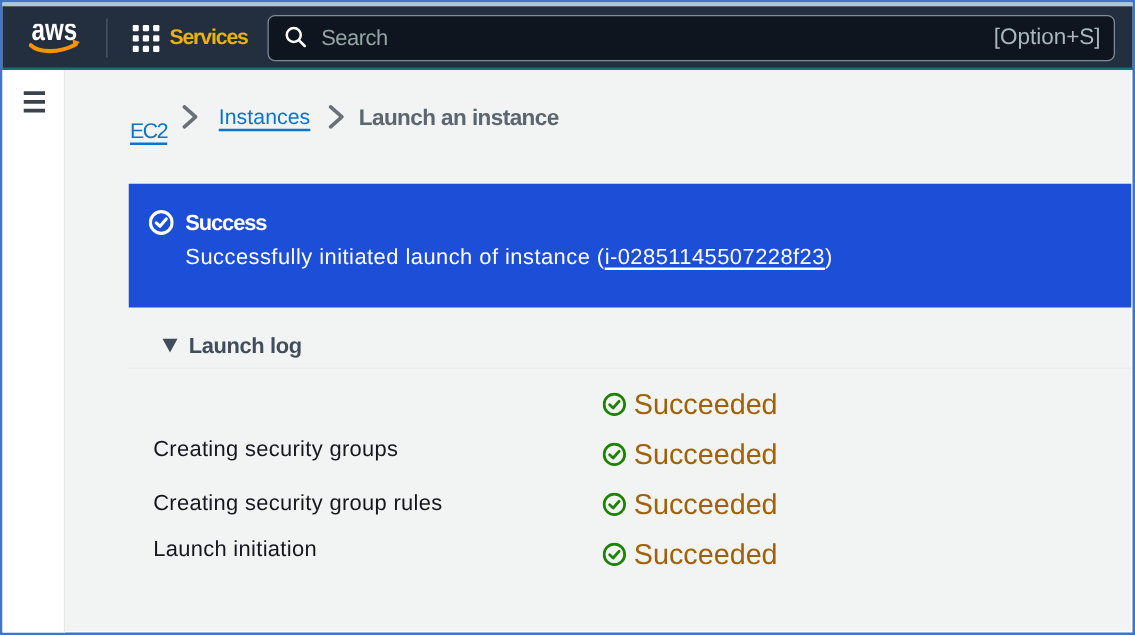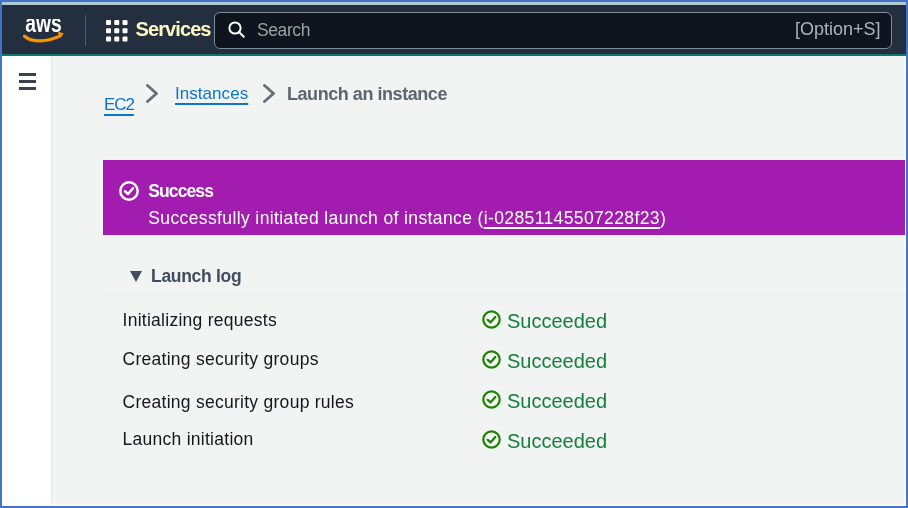--- a/index.html
+++ b/index.html
@@ -5,52 +5,52 @@
 * { margin:0; padding:0; box-sizing:border-box; }
 html,body { width:908px; height:508px; overflow:hidden; font-family:"Liberation Sans",sans-serif; }
 #frame { position:absolute; left:0; top:0; width:908px; height:508px; border:2px solid #4274c8; background:#f2f3f3; box-shadow: inset -1.5px -1.5px 0 rgba(255,255,255,0.9); }
 
 #topstrip { position:absolute; left:0; top:0; width:904px; height:3px; background:#afc8cf; }
 
 #navbar { position:absolute; left:0; top:3px; width:904px; height:51px; background:#232f3e; border-bottom:2px solid #0f766e; }
 #awslogo { position:absolute; left:21px; top:14px; width:46px; height:32px; }
 #navdivider { position:absolute; left:83px; top:9.5px; width:1px; height:31px; background:#515a68; }
 #gridicon { position:absolute; left:104px; top:15px; }
-#services { position:absolute; left:133.5px; top:0; height:49px; line-height:49px; color:#fef9c3; font-size:20px; font-weight:bold; letter-spacing:-0.9px; }
+#services { position:absolute; left:133.5px; top:0; height:49px; line-height:49px; color:#eab308; font-size:17px; font-weight:bold; letter-spacing:-0.9px; }
 #searchbox { position:absolute; left:212px; top:6.7px; width:678px; height:37px; background:#0e151e; border:1px solid #7f8b96; border-radius:6px; }
 #mag { position:absolute; left:12.5px; top:8.5px; }
 #searchtxt { position:absolute; left:42px; top:2.8px; height:35px; line-height:31.5px; font-size:17.5px; letter-spacing:-0.4px; color:#95a5a5; }
 #optS { position:absolute; right:10.5px; top:2.8px; height:35px; line-height:28.5px; font-size:18px; color:#a9b6be; }
 
 #sidebar { position:absolute; left:0; top:54px; width:50px; height:450px; background:#ffffff; border-right:1px solid #e5e9ea; }
 #hamb { position:absolute; left:16.5px; top:17px; width:17px; }
 #hamb div { height:3.1px; background:#39424e; margin-bottom:4.1px; }
 
 .bc { position:absolute; font-size:17px; letter-spacing:-0.15px; }
 #bc1 a { letter-spacing:-1.1px; }
 #bc2 a { letter-spacing:0.05px; }
 .bc a { color:#0b74cc; text-decoration:underline; text-underline-offset:4px; text-decoration-thickness:1.75px; }
 #bc1 { left:102px; top:93px; }
 #bc2 { left:173px; top:82.3px; }
 #bcsep1 { position:absolute; left:143.4px; top:81.6px; }
 #bcsep2 { position:absolute; left:260.4px; top:81.6px; }
 #bccur { position:absolute; left:285px; top:82px; font-size:18px; font-weight:bold; letter-spacing:-0.45px; color:#5c6670; }
 
-#banner { position:absolute; left:100.5px; top:158px; width:802px; height:75px; background:#a21caf; color:#ffffff; }
+#banner { position:absolute; left:100.5px; top:145px; width:802px; height:99px; background:#1d4ed8; color:#ffffff; }
 #bicon { position:absolute; left:16px; top:20.9px; }
 #btxt { position:absolute; left:45.8px; top:17.9px; font-size:17.5px; line-height:27.5px; }
 #btxt .b1 { font-weight:bold; letter-spacing:-0.9px; }
 #btxt .b2 { letter-spacing:0.38px; }
 #btxt a { color:#ffffff; text-decoration:underline; text-underline-offset:3px; text-decoration-thickness:1.5px; }
 
 #logtri { position:absolute; left:127.5px; top:269px; width:0; height:0; border-left:6.2px solid transparent; border-right:6.2px solid transparent; border-top:11px solid #414d5c; }
 #logtxt { position:absolute; left:149px; top:263.5px; font-size:17.5px; font-weight:bold; letter-spacing:-0.3px; color:#414d5c; }
 #logdivider { position:absolute; left:101px; top:291.5px; width:801.5px; height:1px; background:#e9eceb; }
 .rowlabel { position:absolute; left:120.5px; font-size:17.5px; letter-spacing:0.27px; color:#14181d; }
-.status { position:absolute; left:480px; display:flex; align-items:flex-start; color:#15803d; font-size:20px; }
+.status { position:absolute; left:480px; display:flex; align-items:center; color:#a16207; font-size:23px; }
 .status svg { margin-right:6px; }
 </style>
 </head>
 <body>
 <div id="frame">
   <div id="topstrip"></div>
   <div id="navbar">
     <div id="awslogo">
       <svg width="46" height="32" viewBox="0 0 46 32">
         <text x="2.2" y="12.6" font-family="Liberation Sans, sans-serif" font-size="25" font-weight="bold" fill="#ffffff" textLength="36.5" lengthAdjust="spacingAndGlyphs">aws</text>
@@ -110,21 +110,20 @@
       </svg>
     </div>
     <div id="btxt">
       <div class="b1">Success</div>
       <div class="b2">Successfully initiated launch of instance (<a href="#">i-02851145507228f23</a>)</div>
     </div>
   </div>
   <div id="logtri"></div>
   <div id="logtxt">Launch log</div>
   <div id="logdivider"></div>
-  <div class="rowlabel" style="top:307.6px;">Initializing requests</div>
   <div class="rowlabel" style="top:347.4px;">Creating security groups</div>
   <div class="rowlabel" style="top:390px;">Creating security group rules</div>
   <div class="rowlabel" style="top:427px;">Launch initiation</div>
   <div class="status" style="top:307.5px;">
     <svg width="19" height="19" viewBox="0 0 19 19">
         <circle cx="9.5" cy="9.5" r="8.2" stroke="#1d8102" stroke-width="2.2" fill="none"></circle>
         <path d="M5.7 9.8 L 8.5 12.4 L 13.3 7" stroke="#1d8102" stroke-width="2.2" fill="none" stroke-linecap="round" stroke-linejoin="round"></path>
       </svg>
     <span>Succeeded</span>
   </div>

